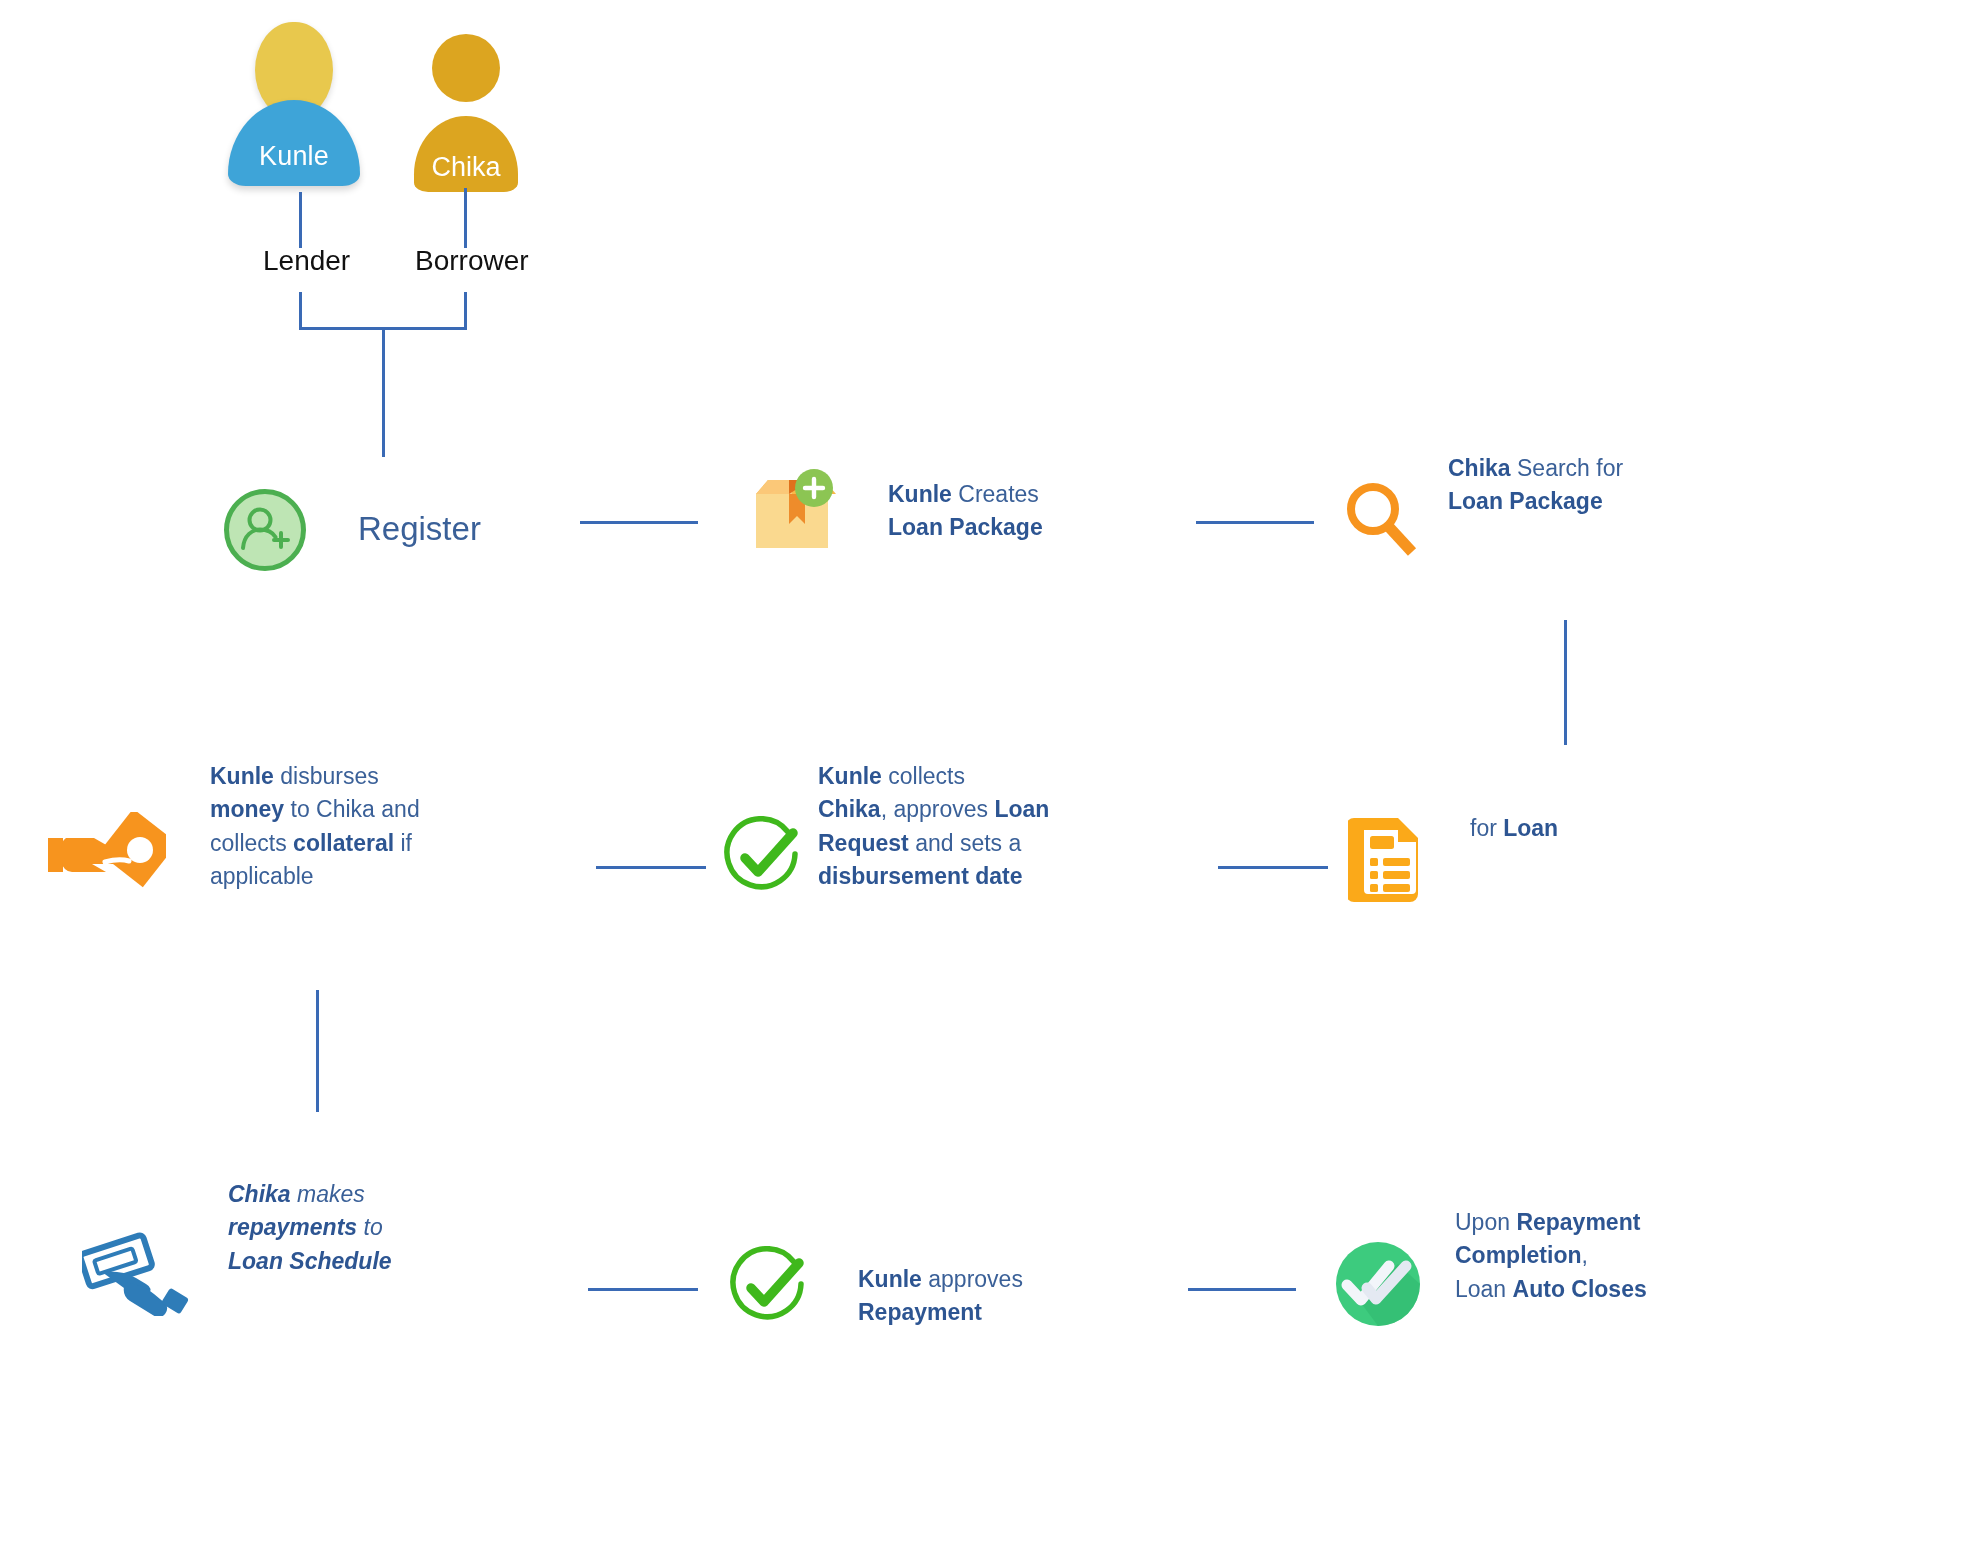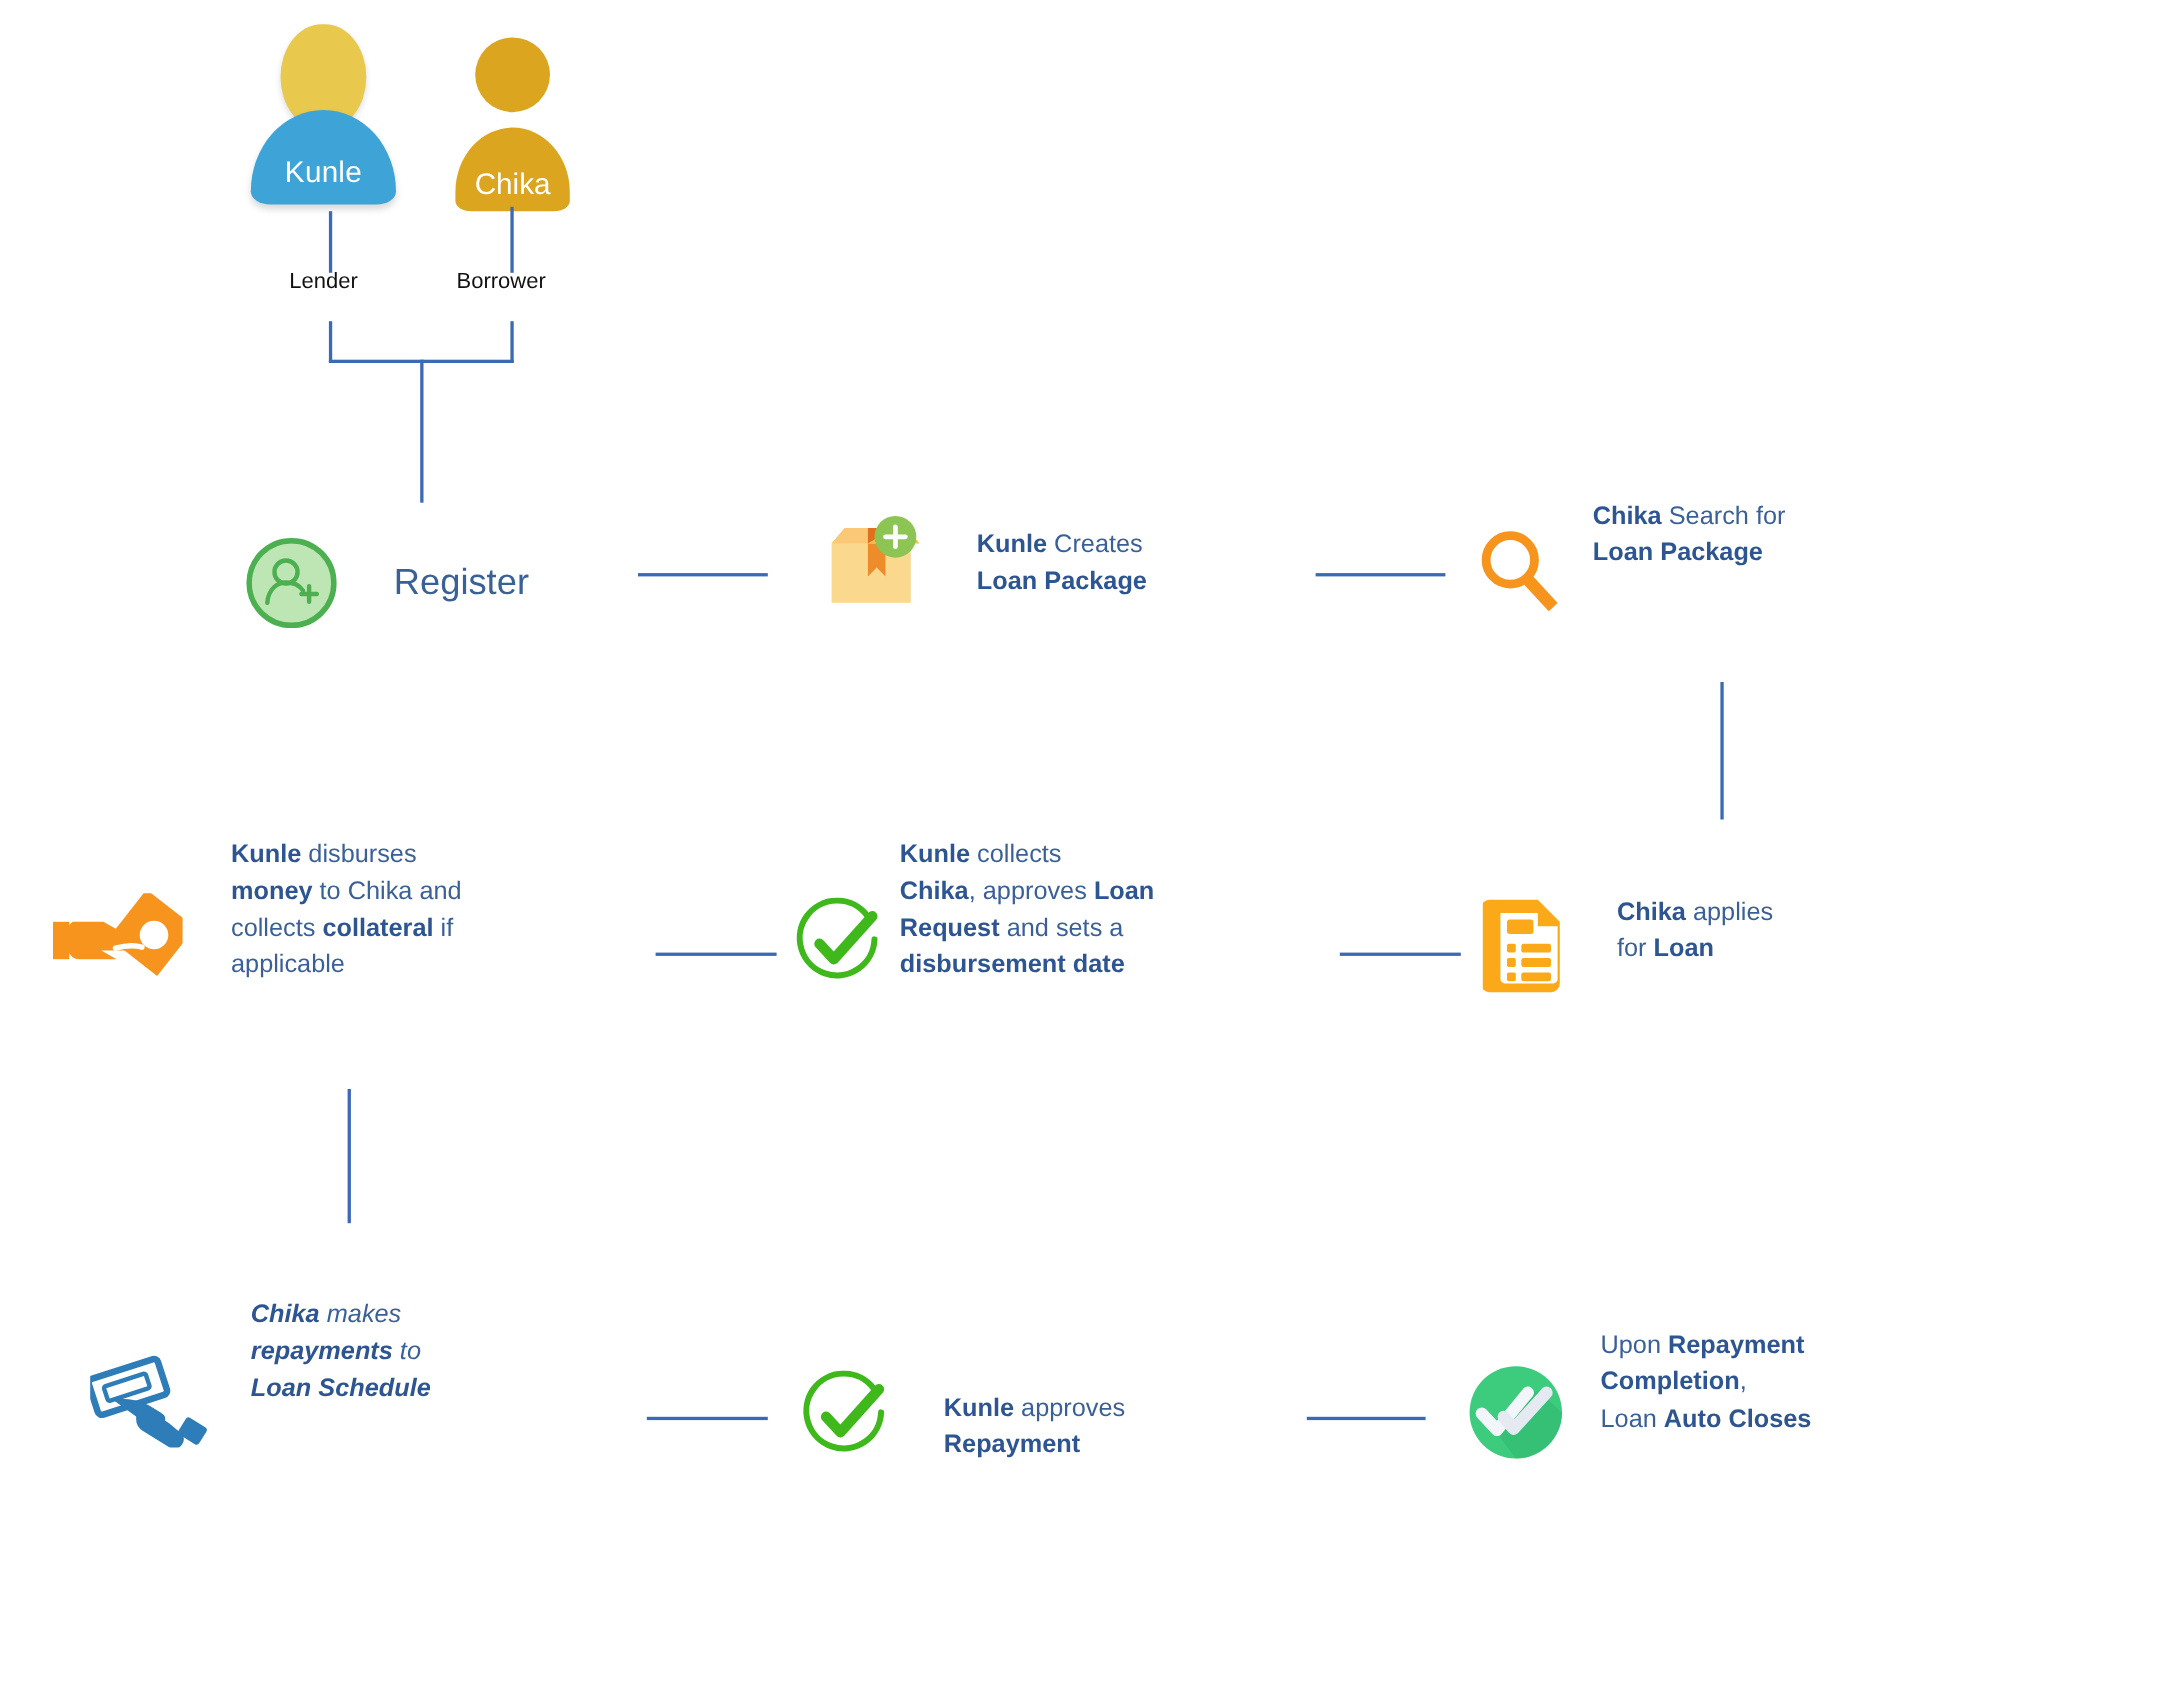--- a/index.html
+++ b/index.html
@@ -34,21 +34,21 @@
   .actor .body .nm{
     color:#ffffff;font-size:27px;line-height:1;letter-spacing:.2px;
     padding-top:26px;white-space:nowrap;
   }
   .actor.kunle .head{background:#E8C84D;box-shadow:0 3px 6px rgba(0,0,0,.14);}
   .actor.kunle .body{background:#3EA4D8;box-shadow:0 4px 7px rgba(0,0,0,.16);}
   .actor.chika .head{background:#DCA520;}
   .actor.chika .body{background:#DCA520;}
 
   .role-label{
-    position:absolute;color:#111111;font-size:20px;white-space:nowrap;
+    position:absolute;color:#111111;font-size:28px;white-space:nowrap;
   }
 
   
   .node-text{
     position:absolute;
     color:#3A6098;
     font-size:23px;
     line-height:1.45;
   }
   .node-text b{color:#2D5592;font-weight:bold;}
@@ -162,23 +162,20 @@
       <rect x="22" y="46" width="8" height="8" rx="1.6" fill="#FBA919"></rect>
       <rect x="35" y="46" width="27" height="8" rx="2" fill="#FBA919"></rect>
       <rect x="22" y="59" width="8" height="8" rx="1.6" fill="#FBA919"></rect>
       <rect x="35" y="59" width="27" height="8" rx="2" fill="#FBA919"></rect>
       <rect x="22" y="72" width="8" height="8" rx="1.6" fill="#FBA919"></rect>
       <rect x="35" y="72" width="27" height="8" rx="2" fill="#FBA919"></rect>
     </svg>
   </div>
   <div class="node-text" style="left:1470px;top:812px;width:330px;">
     <div>
-      <b>Chika</b><span> applies</span>
-    </div>
-    <div>
       <span>for </span><b>Loan</b>
     </div>
   </div>
 
   <div class="line-h" style="left:1218px;top:866px;width:110px;"></div>
 
   <div class="icon check" style="left:722px;top:816px;">
     <svg viewBox="0 0 82 82" width="82" height="82" style="display:block;">
       <path d="M66 16 A34 34 0 1 0 73 38" fill="none" stroke="#3FB81C" stroke-width="5.5" stroke-linecap="round"></path>
       <path d="M23 42 L36 56 L71 17" fill="none" stroke="#3FB81C" stroke-width="9.5" stroke-linecap="round" stroke-linejoin="round"></path>

